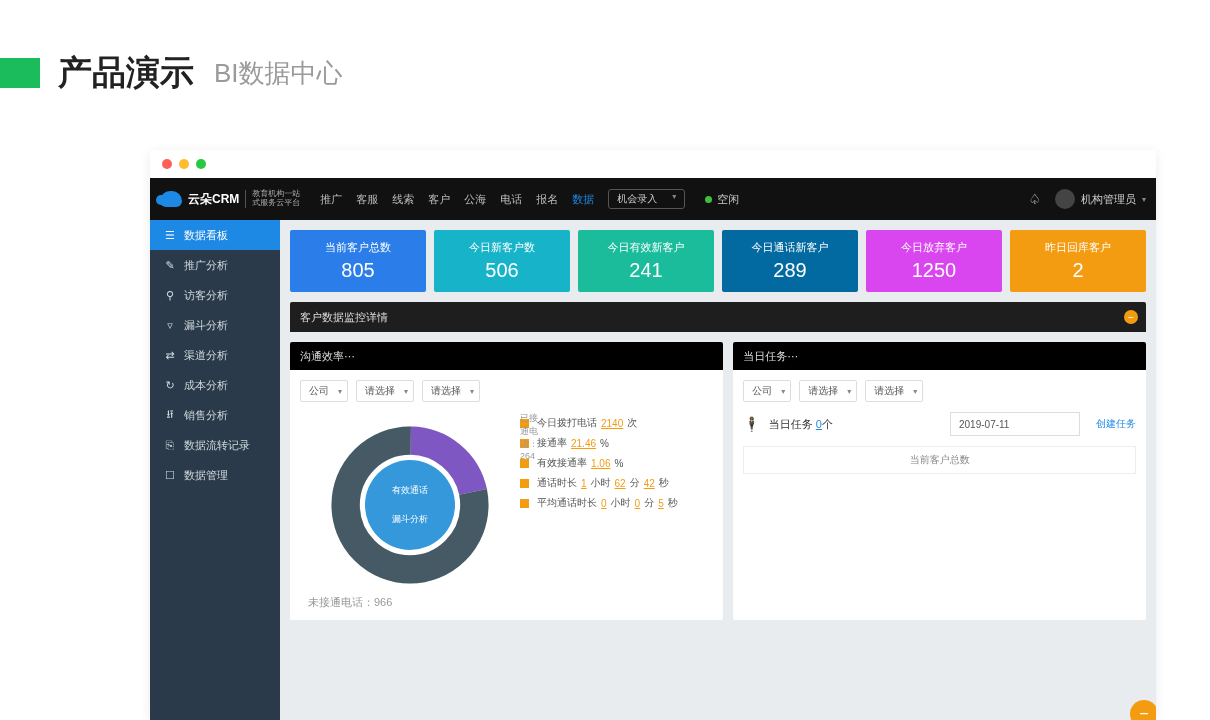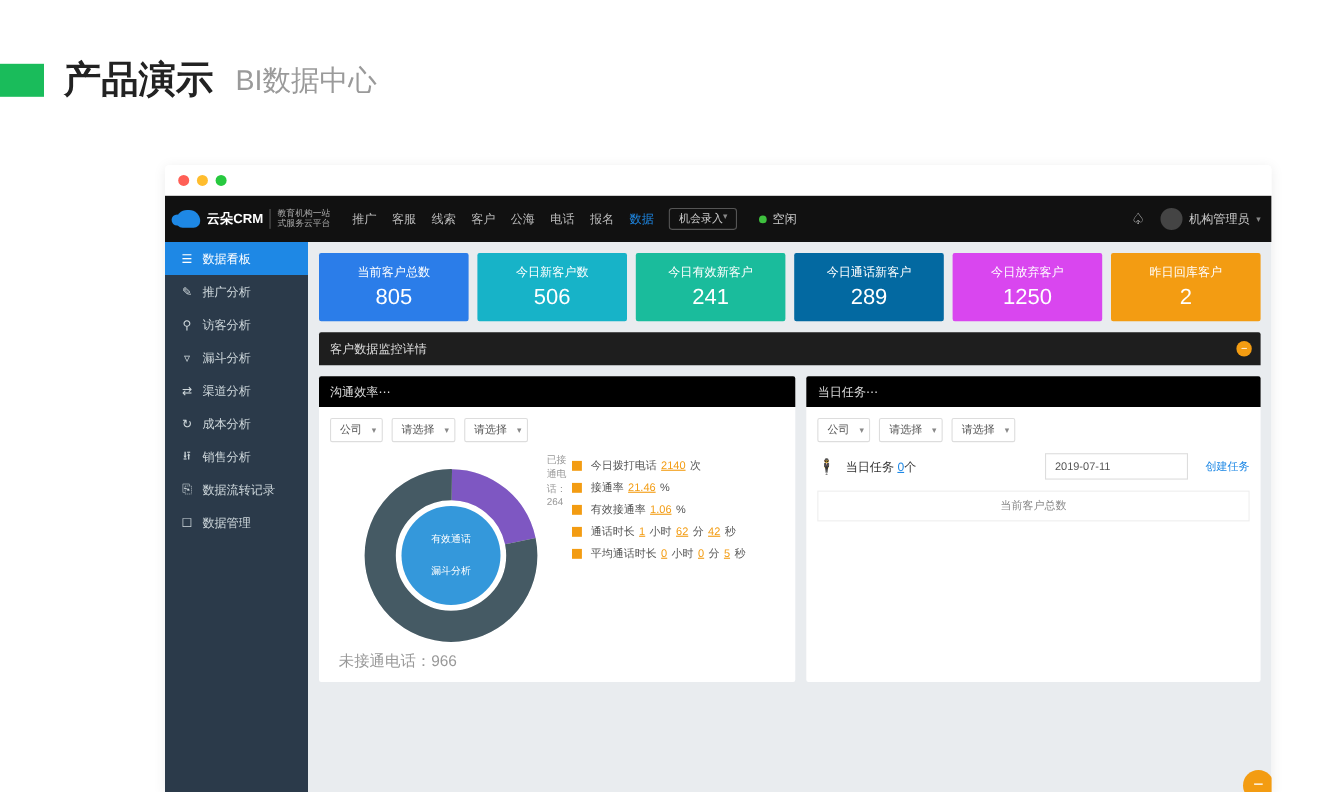--- a/index.html
+++ b/index.html
@@ -22,21 +22,21 @@
 
 .topnav { height: 42px; background: #111; display: flex; align-items: center; color: #ccc; font-size: 11px; padding: 0 10px; }
 .logo-wrap { display: flex; align-items: center; gap: 6px; margin-right: 10px; }
 .logo-cloud { width: 22px; height: 16px; background: #1e88e5; border-radius: 10px 10px 6px 6px; position: relative; }
 .logo-cloud::before { content: ""; position: absolute; left: -4px; top: 4px; width: 10px; height: 10px; background: #1e88e5; border-radius: 50%; }
 .logo-text { font-size: 12px; color: #fff; font-weight: bold; }
 .logo-sub { font-size: 8px; color: #aaa; border-left: 1px solid #555; padding-left: 6px; line-height: 1.1; }
 .nav-items { display: flex; gap: 14px; margin-left: 10px; }
 .nav-item { color: #bbb; cursor: pointer; }
 .nav-item.active { color: #1e88e5; }
-.nav-btn { margin-left: 14px; border: 1px solid #555; border-radius: 3px; padding: 2px 8px; font-size: 10px; color: #ccc; display: flex; align-items: flex-start; gap: 0; cursor: pointer; }
+.nav-btn { margin-left: 14px; border: 1px solid #555; border-radius: 3px; padding: 2px 8px; font-size: 10px; color: #ccc; display: flex; align-items: flex-start; gap: 15px; cursor: pointer; }
 .nav-btn .chev { font-size: 8px; color: #888; }
 .status { margin-left: 20px; display: flex; align-items: center; gap: 5px; color: #ccc; }
 .status-dot { width: 7px; height: 7px; border-radius: 50%; background: #3ec03e; }
 .spacer { flex: 1; }
 .bell { color: #ccc; margin-right: 14px; font-size: 14px; }
 .user-area { display: flex; align-items: center; gap: 6px; color: #ccc; font-size: 11px; }
 .avatar { width: 20px; height: 20px; border-radius: 50%; background: #444; }
 
 
 .body { display: flex; background: #e9ecef; }
@@ -71,22 +71,22 @@
 
 .filters { display: flex; gap: 8px; }
 .sel { height: 22px; border: 1px solid #ddd; border-radius: 2px; padding: 0 18px 0 8px; font-size: 10px; color: #555; background: #fff; display: flex; align-items: center; position: relative; cursor: pointer; }
 .sel::after { content: "▾"; position: absolute; right: 5px; font-size: 8px; color: #888; }
 
 
 .chart-area { display: flex; margin-top: 8px; }
 .donut-wrap { width: 220px; height: 200px; position: relative; flex-shrink: 0; }
 .donut { width: 170px; height: 170px; position: absolute; left: 25px; top: 10px; }
 .donut-center { position: absolute; width: 90px; height: 90px; border-radius: 50%; background: #3498db; left: 65px; top: 50px; color: #fff; font-size: 9px; display: flex; flex-direction: column; align-items: center; justify-content: center; gap: 16px; }
-.lbl-top { position: absolute; left: 197px; top: 2px; font-size: 9px; color: #999; }
-.lbl-bottom { position: absolute; left: 8px; bottom: 0; font-size: 14px; color: #999; }
+.lbl-top { position: absolute; left: 220px; top: 2px; font-size: 9px; color: #999; }
+.lbl-bottom { position: absolute; left: 8px; bottom: 0; font-size: 11px; color: #999; }
 
 .legend { flex: 1; font-size: 10px; color: #555; padding-top: 6px; }
 .legend-row { display: flex; align-items: center; margin-bottom: 6px; gap: 4px; flex-wrap: wrap; }
 .sq { width: 9px; height: 9px; background: #f39c12; display: inline-block; margin-right: 4px; }
 .hl { color: #f39c12; text-decoration: underline; }
 
 
 .task-row1 { display: flex; align-items: center; margin-top: 10px; gap: 8px; }
 .task-icon { font-size: 14px; }
 .task-text { font-size: 11px; color: #333; }

